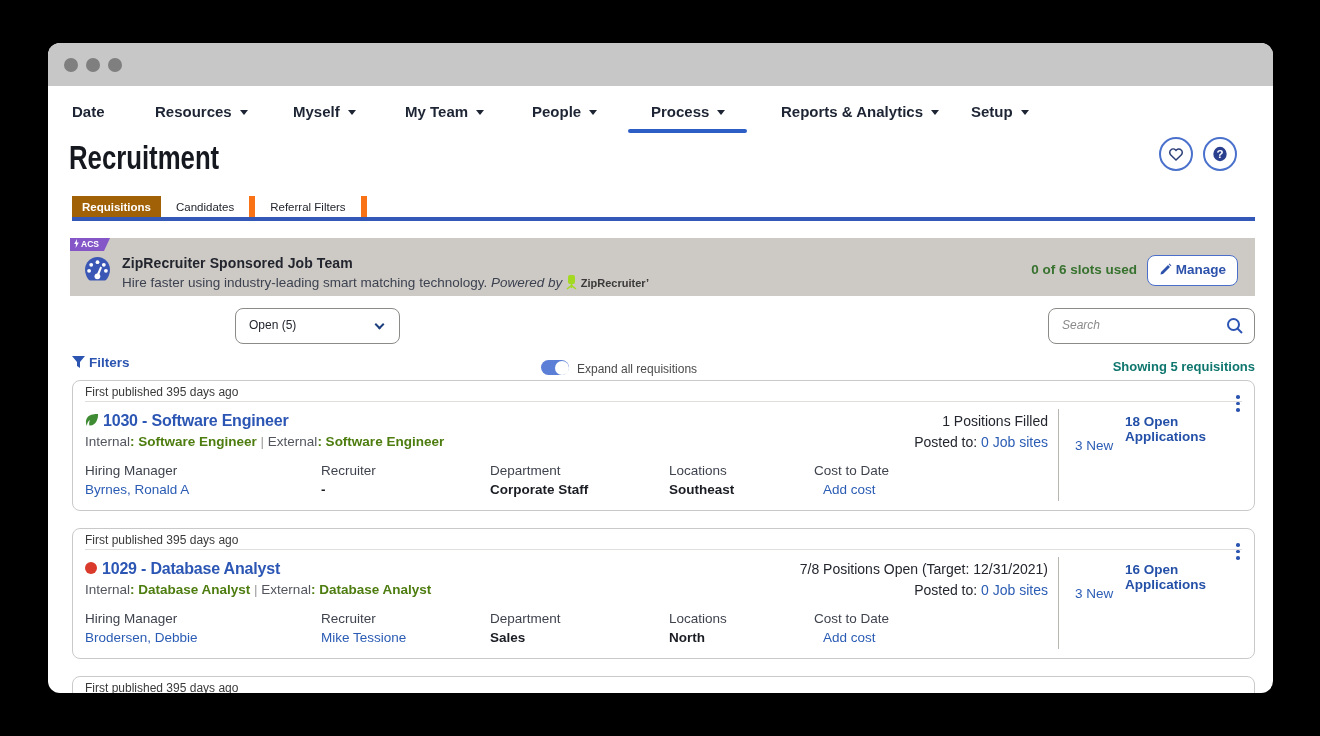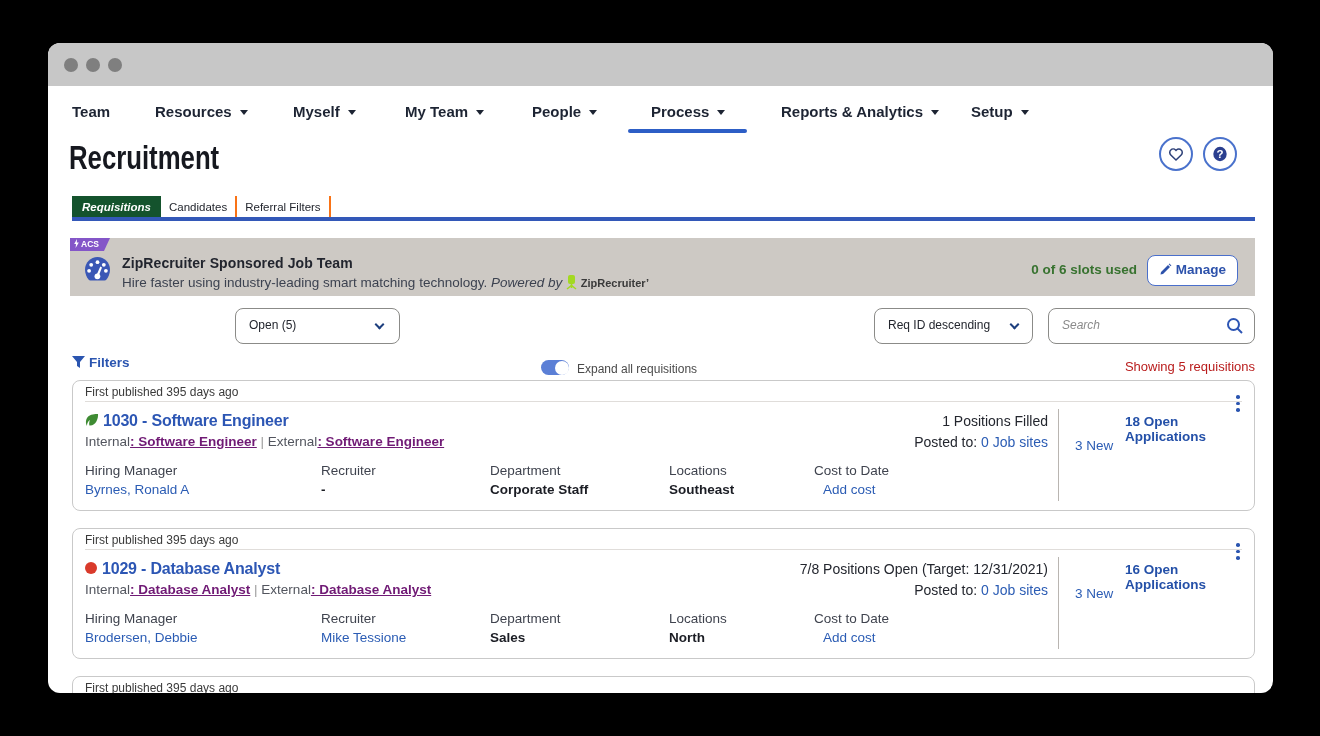--- a/index.html
+++ b/index.html
@@ -12,23 +12,23 @@
   
   .nav-item { position:absolute; top:60px; font-size:15px; font-weight:bold; color:#1d2433; white-space:nowrap; }
   .caret { display:inline-block; width:0; height:0; border-left:4.5px solid transparent;
     border-right:4.5px solid transparent; border-top:5.5px solid #1d2433; margin-left:8px; vertical-align:2px; }
   .proc-line { position:absolute; left:580px; top:86px; width:119px; height:4px; background:#2d5ec6; border-radius:2px; }
   h1 { position:absolute; left:21px; top:96px; font-size:33px; font-weight:bold; color:#16181f; transform:scaleX(0.78); transform-origin:left top; white-space:nowrap; }
   .iconbtn { position:absolute; top:94px; width:34px; height:34px; border-radius:50%;
     border:2px solid #4a72cc; background:#fff; }
   
   .tabs { position:absolute; left:24px; top:153px; height:21px; }
-  .tab { float:left; height:21px; line-height:22px; font-size:11.5px; padding:0 8px; color:#23262e;
-    border-right:2px solid #f97316; }
-  .tab.active { background:#14532d; color:#fff; font-weight:bold; border-right:none; padding:0 10px;font-style:italic; }
+  .tab { float:left; height:21px; line-height:22px; font-size:11.5px; padding:0 15px; color:#23262e;
+    border-right:6px solid #f97316; }
+  .tab.active { background:#a16207; color:#fff; font-weight:bold; border-right:none; padding:0 10px; }
   .tabline { position:absolute; left:24px; top:174px; width:1183px; height:4px; background:#3358b8; }
   
   .banner { position:absolute; left:22px; top:195px; width:1185px; height:58px; background:#cdc9c4; }
   .acs { position:absolute; left:0; top:0; height:13px; width:40px; background:#8456c8; color:#fff;
     font-size:8.5px; font-weight:bold; line-height:13px; padding-left:4px;
     clip-path:polygon(0 0, 100% 0, 85% 100%, 0 100%); }
   .banner-title { position:absolute; left:52px; top:17px; font-size:14px; font-weight:bold; color:#22252e; letter-spacing:0.1px; }
   .banner-sub { position:absolute; left:52px; top:37px; font-size:13.5px; color:#3c4250; }
   .slots { position:absolute; right:118px; top:24px; font-size:13.5px; font-weight:bold; color:#37722f; }
   .manage { position:absolute; right:17px; top:17px; width:91px; height:31px; background:#fff;
@@ -38,48 +38,48 @@
   .btn-create { position:absolute; left:23px; top:268px; width:149px; height:34px; background:#2e4fa5;
     border-radius:8px; color:#fff; font-size:14px; font-weight:bold; line-height:34px; text-align:center; }
   .dd { position:absolute; top:265px; height:36px; background:#fff; border:1.5px solid #8b8b88;
     border-radius:8px; font-size:12px; color:#23262e; line-height:33px; padding-left:13px; }
   .chev { display:inline-block; width:7px; height:7px; border-right:2px solid #1d3f7e;
     border-bottom:2px solid #1d3f7e; transform:rotate(45deg); position:absolute; top:12px; }
   .filters { position:absolute; left:24px; top:312px; font-size:13.5px; color:#2b55b0; font-weight:bold; }
   .toggle { position:absolute; left:541px; top:312px; width:28px; height:15px; border-radius:8px; background:#5b7fd6; }
   .toggle .knob { position:absolute; right:0px; top:0.5px; width:14px; height:14px; border-radius:50%; background:#fff; }
   .toggle-label { position:absolute; left:529px; top:315px; font-size:12px; color:#4a4a4a; }
-  .showing { position:absolute; right:18px; top:316px; font-size:13px; font-weight:normal; color:#b91c1c; }
+  .showing { position:absolute; right:18px; top:316px; font-size:13px; font-weight:bold; color:#0f766e; }
   
   .card { position:absolute; left:24px; width:1183px; height:131px; border:1px solid #c9c9c9; border-radius:8px; background:#fff; }
   .fp { position:absolute; left:12px; top:4px; line-height:14px; right:12px; font-size:12px; color:#3a3a3a;
     border-bottom:1px solid #e0ddda; padding-bottom:2px; }
   .card-title { position:absolute; left:12px; top:31px; font-size:16px; font-weight:bold; color:#2c56b4; letter-spacing:-0.2px; }
   .intext { position:absolute; left:12px; top:53px; font-size:13.5px; color:#52555e; }
-  .intext b { color:#701a75;text-decoration:underline; }
+  .intext b { color:#4d7c0f; }
   .col-label { position:absolute; font-size:13.5px; color:#3f434e; top:82px; }
   .col-value { position:absolute; font-size:13.5px; top:101px; color:#1b1d24; }
   .link { color:#2b5cb4; }
   .rightinfo { position:absolute; right:206px; top:30px; text-align:right; font-size:14px; color:#23262e; line-height:21px; }
   .vdiv { position:absolute; left:985px; top:28px; height:92px; width:1px; background:#b9b5b1; }
   .apps { position:absolute; left:1052px; top:33px; font-size:13.5px; font-weight:bold; color:#2450a8; }
   .newapps { position:absolute; left:1002px; top:57px; font-size:13.5px; color:#2b5cb4; }
   .kebab { position:absolute; right:14px; top:14px; width:4px; }
   .kebab span { display:block; width:3.5px; height:3.5px; border-radius:50%; background:#2b55b0; margin-bottom:3px; }
 </style>
 </head>
 <body>
 <div class="win">
   <div class="titlebar">
     <div class="tdot" style="left:16px"></div>
     <div class="tdot" style="left:38px"></div>
     <div class="tdot" style="left:60px"></div>
   </div>
 
-  <div class="nav-item" style="left:24px">Team</div>
+  <div class="nav-item" style="left:24px">Date</div>
   <div class="nav-item" style="left:107px">Resources<span class="caret"></span></div>
   <div class="nav-item" style="left:245px">Myself<span class="caret"></span></div>
   <div class="nav-item" style="left:357px">My Team<span class="caret"></span></div>
   <div class="nav-item" style="left:484px">People<span class="caret"></span></div>
   <div class="nav-item" style="left:603px">Process<span class="caret"></span></div>
   <div class="nav-item" style="left:733px">Reports &amp; Analytics<span class="caret"></span></div>
   <div class="nav-item" style="left:923px">Setup<span class="caret"></span></div>
   <div class="proc-line"></div>
 
   <h1>Recruitment</h1>
@@ -125,21 +125,20 @@
         </svg>
       <b style="font-size:11px;color:#3a3a3a">ZipRecruiter’</b>
     </div>
     <div class="slots">0 of 6 slots used</div>
     <div class="manage"><svg width="13" height="13" viewBox="0 0 13 13" style="vertical-align:-2px;margin-right:4px">
           <path d="M1.5 11.5 2 9 9 2 11 4 4 11z M9.7 1.3 11.7 3.3 12.4 2.6 10.4 0.6z" fill="#2d52ab"></path>
         </svg>Manage</div>
   </div>
 
   <div class="dd" style="left:187px; width:165px;">Open (5)<span class="chev" style="right:16px"></span></div>
-  <div class="dd" style="left:826px; width:159px;">Req ID descending<span class="chev" style="right:14px"></span></div>
   <div class="dd" style="left:1000px; width:207px; color:#8a8a8a; font-style:italic;">Search
     <svg style="position:absolute;right:10px;top:8px" width="18" height="18" viewBox="0 0 18 18">
         <circle cx="7.5" cy="7.5" r="5.5" fill="none" stroke="#2d55b4" stroke-width="2"></circle>
         <line x1="11.5" y1="11.5" x2="16" y2="16" stroke="#2d55b4" stroke-width="2"></line>
       </svg>
   </div>
 
   <div class="filters"><svg width="13" height="12" viewBox="0 0 13 12" style="vertical-align:-1px;margin-right:4px">
         <path d="M0 0 H13 L8 6 V12 L5 10 V6 Z" fill="#2b55b0"></path>
       </svg>Filters</div>

